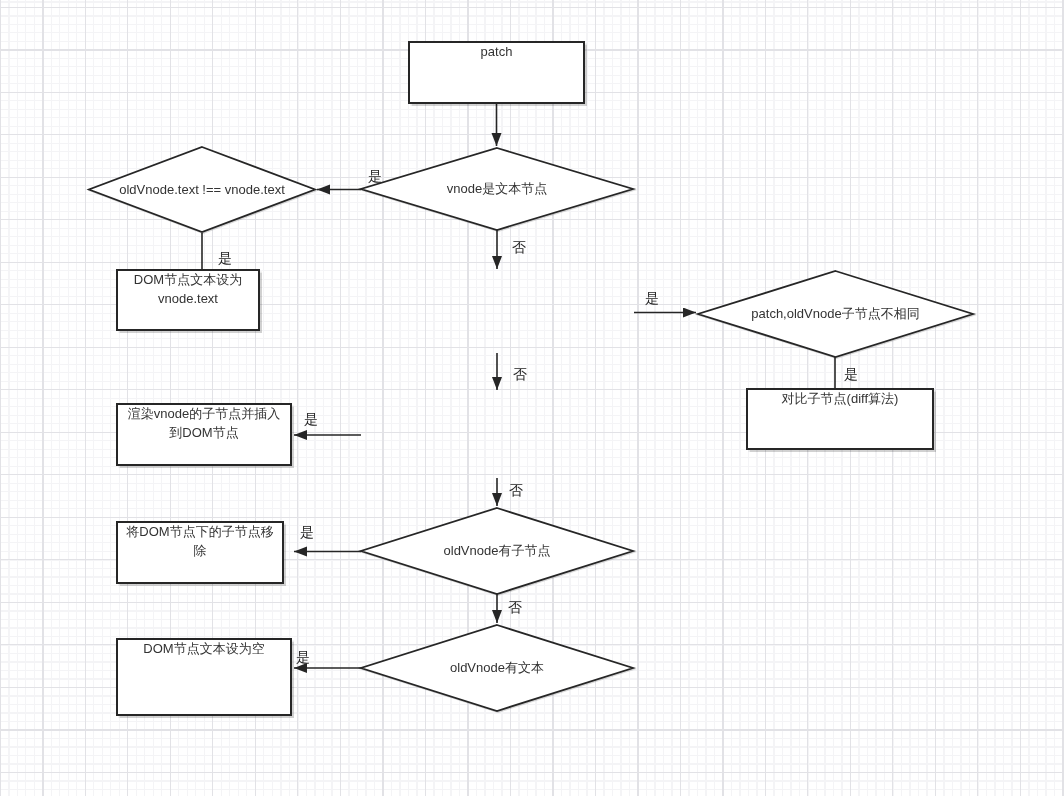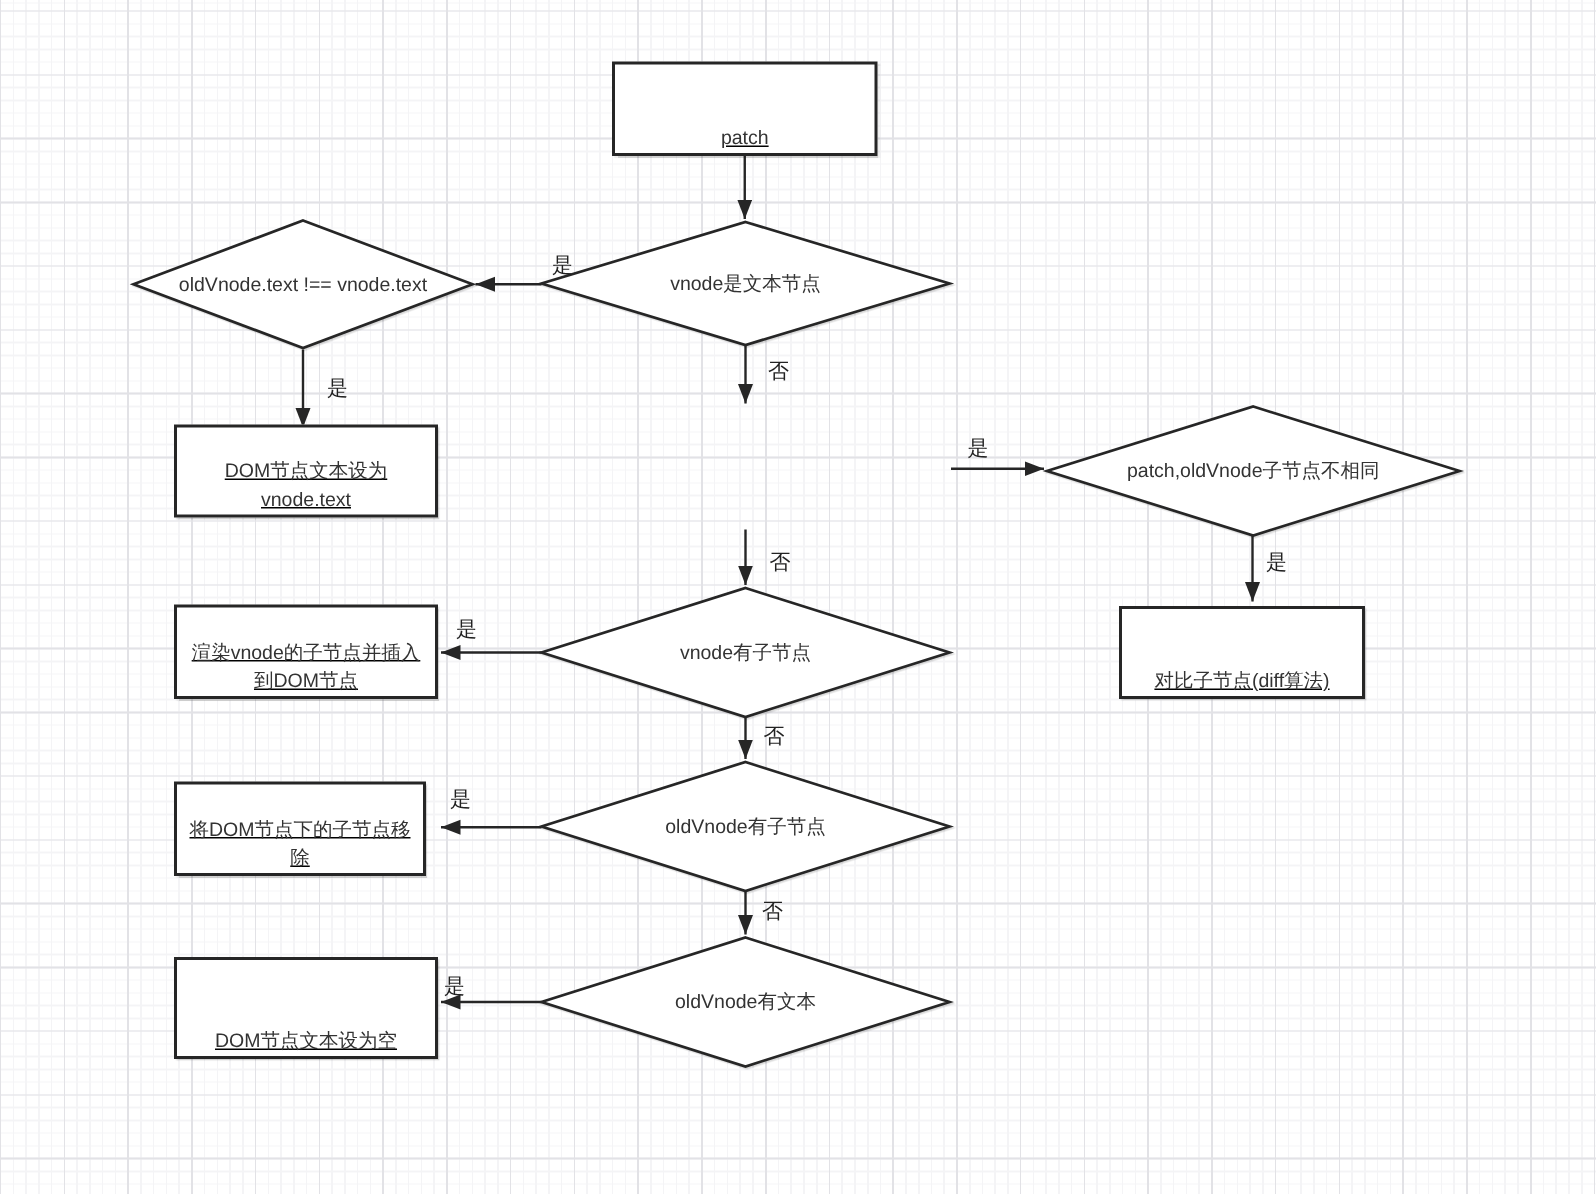--- a/index.html
+++ b/index.html
@@ -16,21 +16,21 @@
       repeating-linear-gradient(to bottom,#f4f4f6 0 1px,transparent 1px 8.5px);
     background-position:0 0,0 7px,0 0,0 7px;
   }
   svg.connectors{position:absolute;left:0;top:0;z-index:1;}
   svg.connectors line{stroke:#262626;stroke-width:1.6;}
   .node{position:absolute;z-index:2;box-sizing:border-box;}
   .rect{
     background:#ffffff;
     border:2px solid #262626;
     box-shadow:1.5px 1.5px 1px rgba(0,0,0,0.18);
-    display:flex;align-items:flex-end;justify-content:center;text-decoration:underline;
+    display:flex;align-items:flex-start;justify-content:center;
   }
   .rect .label{
     font-size:13px;color:#333;text-align:center;
     line-height:1.45;padding:0 5px;
   }
   .diamond svg.shape{
     position:absolute;left:0;top:0;width:100%;height:100%;
     overflow:visible;
     filter:drop-shadow(1px 1px 0.5px rgba(0,0,0,0.15));
   }
@@ -82,42 +82,36 @@
     <div class="label">oldVnode.text !== vnode.text</div>
   </div>
 
   <div class="node diamond" style="left:361px;top:148px;width:272px;height:82px">
     <svg class="shape" viewBox="0 0 100 100" preserveAspectRatio="none">
       <polygon points="50,0 100,50 50,100 0,50" vector-effect="non-scaling-stroke"></polygon>
     </svg>
     <div class="label">vnode是文本节点</div>
   </div>
 
-  <div class="node rect" style="left:116px;top:283px;width:176px;height:62px">
+  <div class="node rect" style="left:116px;top:269px;width:144px;height:62px">
     <div class="label">DOM节点文本设为vnode.text</div>
   </div>
 
 
   <div class="node diamond" style="left:698px;top:271px;width:275px;height:86px">
     <svg class="shape" viewBox="0 0 100 100" preserveAspectRatio="none">
       <polygon points="50,0 100,50 50,100 0,50" vector-effect="non-scaling-stroke"></polygon>
     </svg>
     <div class="label">patch,oldVnode子节点不相同</div>
   </div>
 
-  <div class="node rect" style="left:746px;top:404px;width:164px;height:62px">
+  <div class="node rect" style="left:746px;top:388px;width:188px;height:62px">
     <div class="label">对比子节点(diff算法)</div>
   </div>
 
-  <div class="node diamond" style="left:361px;top:392px;width:272px;height:86px">
-    <svg class="shape" viewBox="0 0 100 100" preserveAspectRatio="none">
-      <polygon points="50,0 100,50 50,100 0,50" vector-effect="non-scaling-stroke"></polygon>
-    </svg>
-    <div class="label">vnode有子节点</div>
-  </div>
 
   <div class="node rect" style="left:116px;top:403px;width:176px;height:63px">
     <div class="label">渲染vnode的子节点并插入到DOM节点</div>
   </div>
 
   <div class="node diamond" style="left:361px;top:508px;width:272px;height:86px">
     <svg class="shape" viewBox="0 0 100 100" preserveAspectRatio="none">
       <polygon points="50,0 100,50 50,100 0,50" vector-effect="non-scaling-stroke"></polygon>
     </svg>
     <div class="label">oldVnode有子节点</div>
@@ -127,21 +121,21 @@
     <div class="label">将DOM节点下的子节点移除</div>
   </div>
 
   <div class="node diamond" style="left:361px;top:625px;width:272px;height:86px">
     <svg class="shape" viewBox="0 0 100 100" preserveAspectRatio="none">
       <polygon points="50,0 100,50 50,100 0,50" vector-effect="non-scaling-stroke"></polygon>
     </svg>
     <div class="label">oldVnode有文本</div>
   </div>
 
-  <div class="node rect" style="left:116px;top:638px;width:176px;height:68px">
+  <div class="node rect" style="left:116px;top:638px;width:176px;height:78px">
     <div class="label">DOM节点文本设为空</div>
   </div>
 
   <div class="edge-label" style="left:375px;top:177px">是</div>
   <div class="edge-label" style="left:225px;top:259px">是</div>
   <div class="edge-label" style="left:519px;top:248px">否</div>
   <div class="edge-label" style="left:652px;top:299px">是</div>
   <div class="edge-label" style="left:851px;top:375px">是</div>
   <div class="edge-label" style="left:520px;top:375px">否</div>
   <div class="edge-label" style="left:311px;top:420px">是</div>

